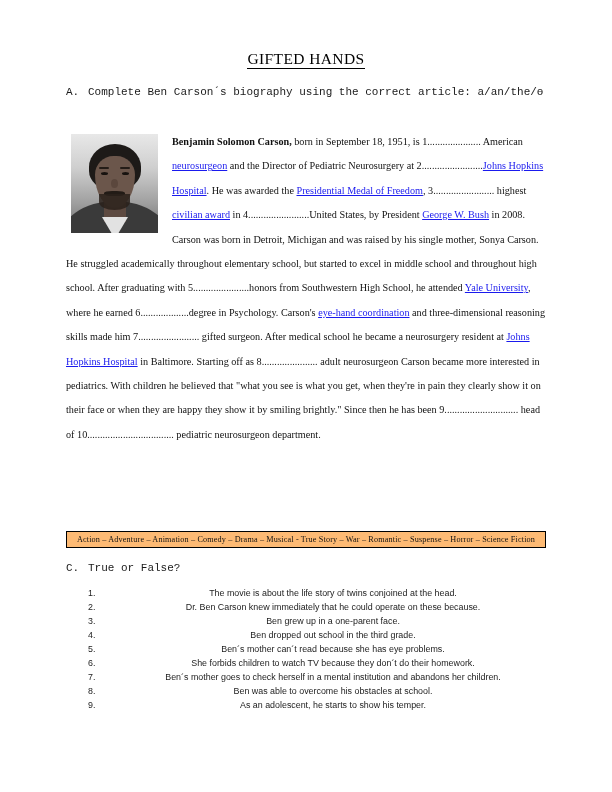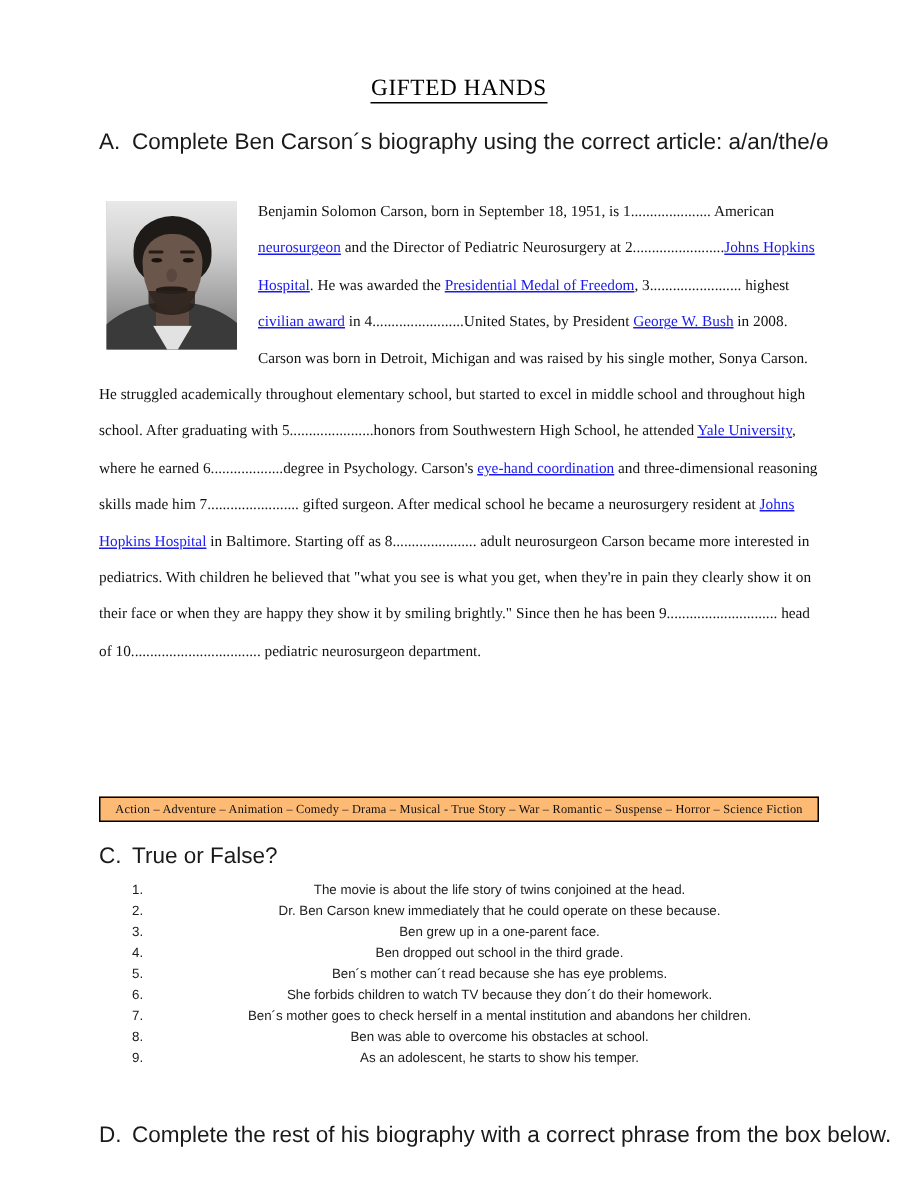--- a/index.html
+++ b/index.html
@@ -36,22 +36,22 @@
     color: #000;
   }
   .title span {
     border-bottom: 1px solid #000;
     padding-bottom: 1px;
   }
 
   
   .section-head {
     position: absolute;
-    font-family: Liberation Sans, sans-serif;
-    font-size: 15px;
+    font-family: Liberation Mono, monospace;
+    font-size: 11px;
     color: #1a1a1a;
     white-space: nowrap;
   }
   .section-head .letter {
     display: inline-block;
     width: 22px;
   }
   .section-head i {
     font-style: italic;
     font-weight: bold;
@@ -67,21 +67,21 @@
     position: absolute;
     left: 66px;
     top: 130px;
     width: 482px;
     font-family: "Liberation Serif", serif;
     font-size: 10.2px;
     line-height: 24.4px;
     text-align: left;
     color: #111;
   }
-  .bio b { font-weight: normal; }
+  .bio b { font-weight: bold; }
   .bio a,
   .bio .lnk {
     color: #1a1aee;
     text-decoration: underline;
   }
   .portrait {
     float: left;
     width: 87px;
     height: 99px;
     margin: 4px 14px 2px 5px;
@@ -316,17 +316,14 @@
       <div class="tf-row">
         <span class="tf-num">8.</span>
         <span class="tf-text">Ben was able to overcome his obstacles at school.</span>
       </div>
       <div class="tf-row">
         <span class="tf-num">9.</span>
         <span class="tf-text">As an adolescent, he starts to show his temper.</span>
       </div>
     </div>
 
-  <div class="section-head" id="section-d">
-    <span class="letter">D.</span><span>Complete the rest of his biography with a correct phrase from the box below.</span>
-  </div>
 
 </div>
 
 </body></html>

